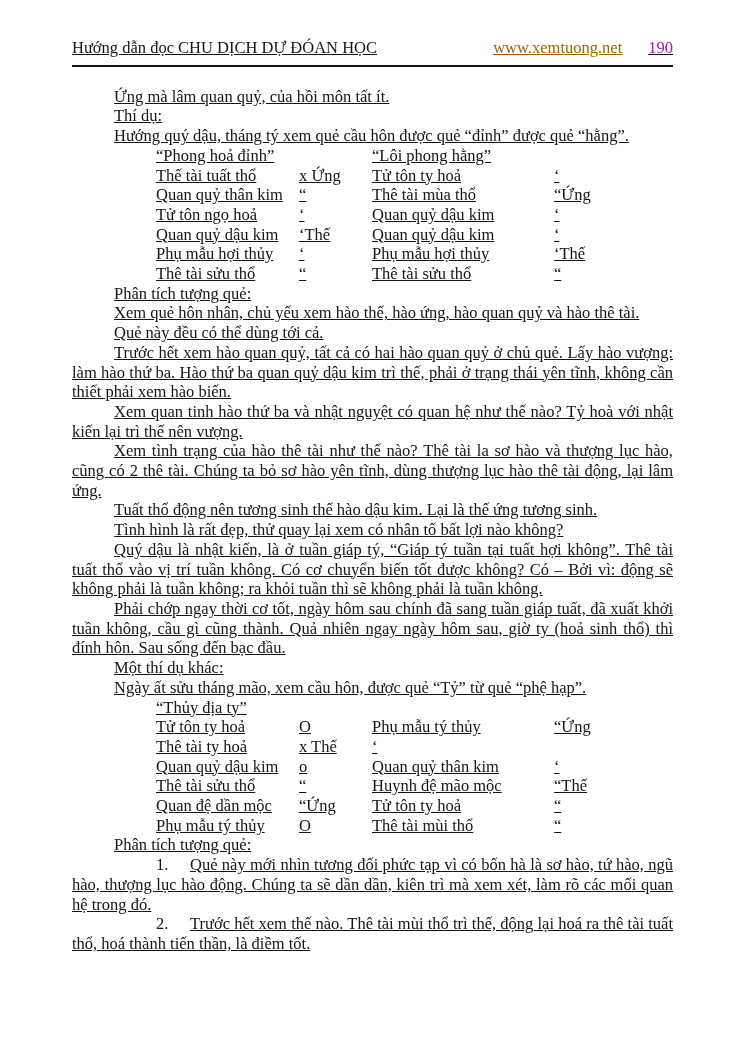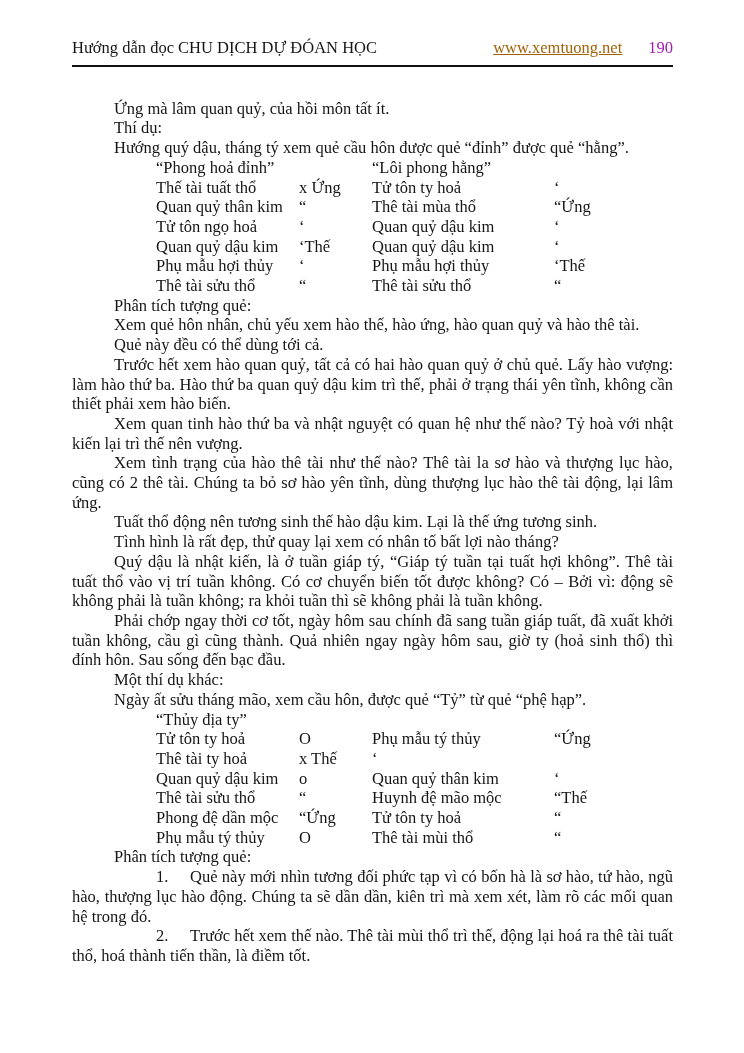--- a/index.html
+++ b/index.html
@@ -6,35 +6,35 @@
   body {
     width: 744px; height: 1053px;
     background: #ffffff;
     color: #151515;
     font-family: "Liberation Serif", "DejaVu Serif", serif;
     font-size: 16.5px;
     line-height: 19.7px;
     position: relative;
     overflow: hidden;
   }
-  .page { padding: 38px 71px 0 72px; }
+  .page { padding: 38px 71px 0 72px; text-decoration: underline; }
 
   
   .header-row {
     display: flex; align-items: baseline; justify-content: space-between;
     padding-bottom: 7px;
     border-bottom: 2px solid #111;
   }
   .header-title { white-space: nowrap; }
   .header-right { display: flex; align-items: baseline; gap: 26px; }
   .header-link { text-decoration: underline; cursor: pointer; }
   .page-number { color: #a21caf; }
 
   
-  .body-text { padding-top: 32px; }
+  .body-text { padding-top: 20px; }
   p.para {
     margin: 0;
     text-indent: 42px;
     text-align: justify;
   }
 
   
   .hex-table { margin-left: 84px; }
   .hex-row {
     display: grid;
@@ -111,21 +111,21 @@
       </div>
     </div>
 
     <p class="para">Phân tích tượng quẻ:</p>
     <p class="para">Xem quẻ hôn nhân, chủ yếu xem hào thế, hào ứng, hào quan quỷ và hào thê tài.</p>
     <p class="para">Quẻ này đều có thể dùng tới cả.</p>
     <p class="para">Trước hết xem hào quan quỷ, tất cả có hai hào quan quỷ ở chủ quẻ. Lấy hào vượng: làm hào thứ ba. Hào thứ ba quan quỷ dậu kim trì thế, phải ở trạng thái yên tĩnh, không cần thiết phải xem hào biến.</p>
     <p class="para">Xem quan tinh hào thứ ba và nhật nguyệt có quan hệ như thế nào? Tỷ hoà với nhật kiến lại trì thế nên vượng.</p>
     <p class="para">Xem tình trạng của hào thê tài như thế nào? Thê tài la sơ hào và thượng lục hào, cũng có 2 thê tài. Chúng ta bỏ sơ hào yên tĩnh, dùng thượng lục hào thê tài động, lại lâm ứng.</p>
     <p class="para">Tuất thổ động nên tương sinh thế hào dậu kim. Lại là thế ứng tương sinh.</p>
-    <p class="para">Tình hình là rất đẹp, thử quay lại xem có nhân tố bất lợi nào tháng?</p>
+    <p class="para">Tình hình là rất đẹp, thử quay lại xem có nhân tố bất lợi nào không?</p>
     <p class="para">Quý dậu là nhật kiến, là ở tuần giáp tý, “Giáp tý tuần tại tuất hợi không”. Thê tài tuất thổ vào vị trí tuần không. Có cơ chuyển biến tốt được không? Có – Bởi vì: động sẽ không phải là tuần không; ra khỏi tuần thì sẽ không phải là tuần không.</p>
     <p class="para">Phải chớp ngay thời cơ tốt, ngày hôm sau chính đã sang tuần giáp tuất, đã xuất khởi tuần không, cầu gì cũng thành. Quả nhiên ngay ngày hôm sau, giờ ty (hoả sinh thổ) thì đính hôn. Sau sống đến bạc đầu.</p>
 
     <p class="para">Một thí dụ khác:</p>
     <p class="para">Ngày ất sửu tháng mão, xem cầu hôn, được quẻ “Tỷ” từ quẻ “phệ hạp”.</p>
 
     <div class="hex-table">
       <div class="hex-titles">
         <span class="cell">“Thủy địa ty”</span>
       </div>
@@ -146,21 +146,21 @@
         <span class="cell">Quan quỷ thân kim</span>
         <span class="cell">‘</span>
       </div>
       <div class="hex-row">
         <span class="cell">Thê tài sửu thổ</span>
         <span class="cell">“</span>
         <span class="cell">Huynh đệ mão mộc</span>
         <span class="cell">“Thế</span>
       </div>
       <div class="hex-row">
-        <span class="cell">Phong đệ dần mộc</span>
+        <span class="cell">Quan đệ dần mộc</span>
         <span class="cell">“Ứng</span>
         <span class="cell">Tử tôn ty hoả</span>
         <span class="cell">“</span>
       </div>
       <div class="hex-row">
         <span class="cell">Phụ mẫu tý thủy</span>
         <span class="cell">O</span>
         <span class="cell">Thê tài mùi thổ</span>
         <span class="cell">“</span>
       </div>

